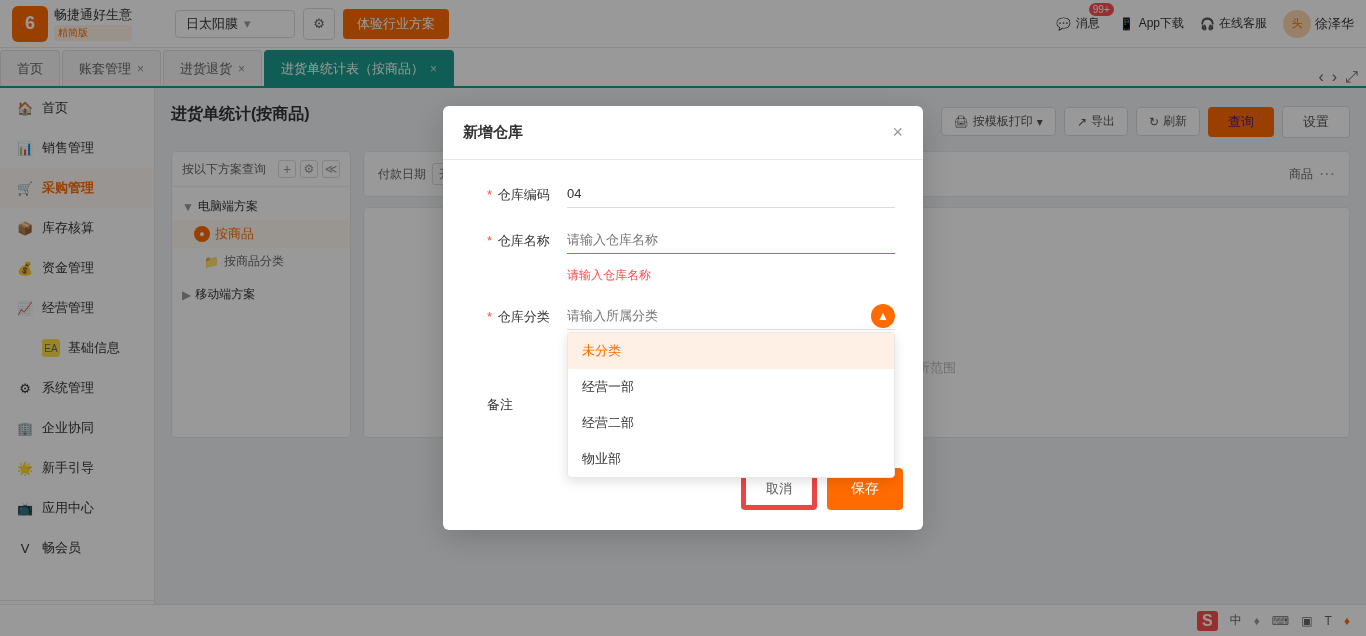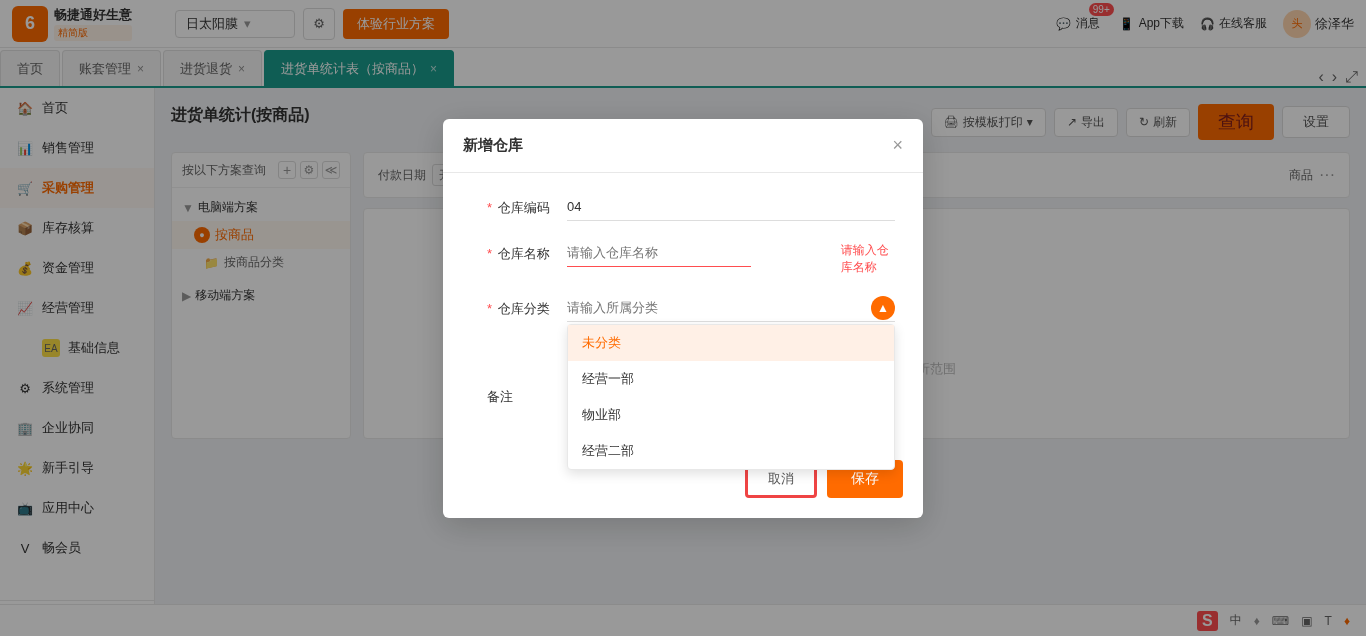--- a/index.html
+++ b/index.html
@@ -146,22 +146,22 @@
     .toolbar {
       display: flex; align-items: center; justify-content: flex-end;
       margin-bottom: 12px; gap: 8px;
     }
     .toolbar-btn {
       display: flex; align-items: center; gap: 4px;
       padding: 5px 12px; border: 1px solid #ddd; border-radius: 4px;
       background: #fff; cursor: pointer; font-size: 12px; color: #555;
     }
     .query-btn {
-      background: #ff6b00; color: #7f1d1d; border: none;
-      padding: 6px 20px; border-radius: 4px; cursor: pointer; font-size: 18px;
+      background: #ff6b00; color: #4c1d95; border: none;
+      padding: 6px 20px; border-radius: 4px; cursor: pointer; font-size: 13px;
     }
     .settings-btn {
       border: 1px solid #ddd; background: #fff; color: #555;
       padding: 6px 20px; border-radius: 4px; cursor: pointer; font-size: 13px;
     }
     .filter-select {
       border: 1px solid #ddd; border-radius: 4px; padding: 4px 8px;
       font-size: 12px; min-width: 120px; color: #333;
     }
 
@@ -190,21 +190,21 @@
     .form-input {
       flex: 1; border: none; border-bottom: 1px solid #ddd;
       padding: 6px 0; font-size: 13px; outline: none; color: #333;
     }
     .form-input.error { border-bottom-color: #ff4d4f; }
     .error-tip { color: #ff4d4f; font-size: 12px; margin-top: 3px; }
     .form-input-box {
       flex: 1; display: flex; flex-direction: column; position: relative;
     }
     .modal-footer { padding: 12px 20px 20px; display: flex; justify-content: flex-end; gap: 10px; }
-    .btn-cancel { padding: 7px 20px; border: 3px solid #ef4444; border-radius: 4px; background: #fff; cursor: pointer; font-size: 13px; color: #555; }
+    .btn-cancel { padding: 7px 20px; border: 5px solid #ef4444; border-radius: 4px; background: #fff; cursor: pointer; font-size: 13px; color: #555; }
     .btn-save { padding: 7px 24px; border: none; border-radius: 4px; background: #ff6b00; color: #fff; cursor: pointer; font-size: 14px; }
 
     
     .dropdown-container { position: relative; flex: 1; }
     .dropdown-input {
       width: 100%; border: none; border-bottom: 1px solid #ddd;
       padding: 6px 28px 6px 0; font-size: 13px; outline: none; color: #999;
     }
     .dropdown-arrow {
       position: absolute; right: 0; top: 50%; transform: translateY(-50%);
@@ -233,21 +233,21 @@
     
     .hint-area { text-align: center; padding: 40px 0; color: #999; }
   </style>
 </head>
 <body>
 
 <div class="top-header">
   <div class="logo-area">
     <div class="logo-icon">6</div>
     <div>
-      <div class="logo-text" style="font-weight:bold;font-size:13px;">畅捷通好生意</div>
+      <div class="logo-text" style="font-weight:normal;font-size:13px;">畅捷通好生意</div>
       <div class="logo-badge">精简版</div>
     </div>
   </div>
 
   <div class="store-selector">
     <span>日太阳膜</span>
     <span style="color:#999;">▾</span>
   </div>
 
   <div class="gear-btn">
@@ -464,21 +464,21 @@
       <div class="form-row">
         <span class="form-label">
           <span class="required">*</span>
           <span>仓库编码</span>
         </span>
         <div class="form-input-box">
           <input type="text" class="form-input" value="04" style="">
         </div>
       </div>
 
-      <div class="form-row" style="flex-direction:row;justify-content:space-between;">
+      <div class="form-row" style="flex-direction:column;justify-content:space-between;">
         <div style="display:flex;align-items:flex-start;gap:10px;width:100%;">
           <span class="form-label">
             <span class="required">*</span>
             <span>仓库名称</span>
           </span>
           <div class="form-input-box">
             <input type="text" class="form-input error" placeholder="请输入仓库名称" style="">
           </div>
         </div>
         <div style="margin-left:80px;margin-top:3px;">
@@ -490,22 +490,22 @@
         <span class="form-label">
           <span class="required">*</span>
           <span>仓库分类</span>
         </span>
         <div class="dropdown-container">
           <input type="text" class="dropdown-input" placeholder="请输入所属分类" style="">
           <div class="dropdown-arrow">▲</div>
           <div class="dropdown-menu">
             <div class="dropdown-item selected">未分类</div>
             <div class="dropdown-item">经营一部</div>
+            <div class="dropdown-item">经营二部</div>
             <div class="dropdown-item">物业部</div>
-            <div class="dropdown-item">经营二部</div>
           </div>
         </div>
       </div>
 
       <div class="form-row" style="margin-top:60px;">
         <span class="form-label">
           <span>备注</span>
         </span>
         <div class="form-input-box">
           <input type="text" class="form-input" style="">

